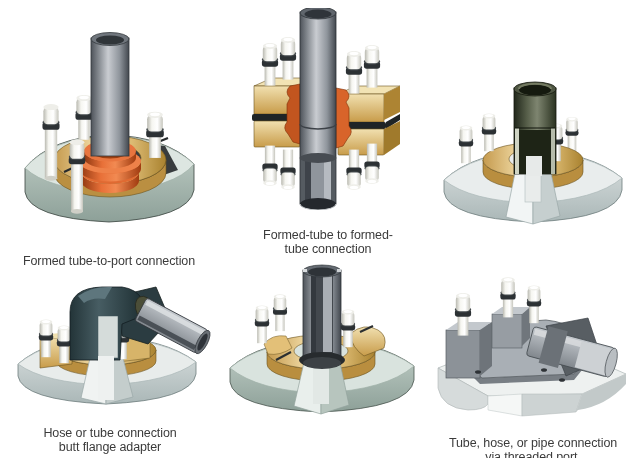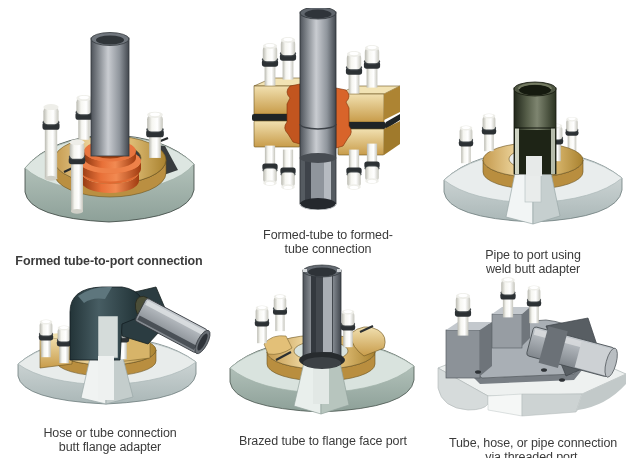--- a/index.html
+++ b/index.html
@@ -84,21 +84,21 @@
     <rect x="-9" y="-25" width="18" height="8" rx="3" fill="#2c3134"></rect>
     <ellipse cx="0" cy="-25" rx="9" ry="3.4" fill="#41474a"></ellipse>
     <rect x="-8" y="-41" width="16" height="18" rx="4.5" fill="url(#gBolt)"></rect>
     <ellipse cx="0" cy="-41" rx="8" ry="3.2" fill="#eeeee9"></ellipse>
   </g>
 </defs>
 </svg>
 
 <div class="stage">
 
-  <div class="fig" style="left:4px;top:24px;width:210px;font-weight:bold;">
+  <div class="fig" style="left:4px;top:24px;width:210px;">
     <svg width="205" height="212" viewBox="0 0 205 212">
       <g>
         <path d="M18,144 L18,168 Q22,194 102,198 Q182,194 187,166 L187,140 Q158,112 102,111 Q44,113 18,144 Z" fill="url(#gBaseSide)" stroke="#3a443f" stroke-width="0.8"></path>
         <path d="M18,144 Q44,114 102,112 Q158,113 187,140 Q168,164 102,168 Q40,165 18,144 Z" fill="#dde6e1" stroke="#9fb0a8" stroke-width="0.7"></path>
       </g>
       <g>
         <path d="M50,130 L88,114 L158,122 L171,146 L128,161 L60,150 Z" fill="#383c3e"></path>
         <ellipse cx="72" cy="142" rx="5" ry="2.6" fill="#101316" stroke="#7e8e87" stroke-width="0.7"></ellipse>
         <ellipse cx="140" cy="148" rx="5" ry="2.6" fill="#101316" stroke="#7e8e87" stroke-width="0.7"></ellipse>
       </g>
@@ -213,21 +213,20 @@
         <ellipse cx="103" cy="27" rx="21" ry="7" fill="#4e5542" stroke="#14180d" stroke-width="0.8"></ellipse>
         <ellipse cx="103" cy="28" rx="16" ry="5.2" fill="#151a0f"></ellipse>
         <path d="M87,27 a16,5.2 0 0 1 32,0" stroke="#747b62" stroke-width="2" fill="none"></path>
         <rect x="86" y="68" width="34" height="44" fill="#1e2416"></rect>
         <rect x="83" y="66" width="4" height="46" fill="#cfd4c4"></rect>
         <rect x="119" y="66" width="4" height="46" fill="#b6bcab"></rect>
         <path d="M83,66 L123,66" stroke="#0e120a" stroke-width="1"></path>
         <rect x="94" y="94" width="16" height="20" fill="#e7eae9"></rect>
       </g>
     </svg>
-    <div class="caption cap3">Pipe to port using weld butt adapter</div>
   </div>
 
   <div class="fig" style="left:4px;top:270px;width:212px;">
     <svg width="208" height="138" viewBox="0 0 208 138">
       <g>
         <path d="M12,94 L12,106 Q16,130 100,134 Q186,130 190,104 L190,92 Q158,68 100,67 Q42,68 12,94 Z" fill="url(#gBaseSideW)" stroke="#6e7d7d" stroke-width="0.8"></path>
         <path d="M12,94 Q42,69 100,68 Q158,69 190,92 Q164,112 100,115 Q38,113 12,94 Z" fill="#e8eceb" stroke="#aab7b7" stroke-width="0.7"></path>
       </g>
       <g>
         <path d="M50,80 a50,15 0 1 0 100,0 l0,11 a50,15 0 1 1 -100,0 Z" fill="#b98e3f" stroke="#6b5420" stroke-width="0.6"></path>
@@ -294,21 +293,20 @@
         <rect x="85" y="5" width="4" height="3" fill="#d9dcde"></rect>
         <rect x="119" y="5" width="4" height="3" fill="#cfd3d6"></rect>
         <ellipse cx="104" cy="96" rx="23" ry="8" fill="#272b2e"></ellipse>
         <ellipse cx="104" cy="99" rx="19" ry="6" fill="#3c4145"></ellipse>
       </g>
       <g>
         <use href="#boltShort" transform="translate(44,76) scale(0.8)"></use>
         <use href="#boltShort" transform="translate(130,80) scale(0.8)"></use>
       </g>
     </svg>
-    <div class="caption">Brazed tube to flange face port</div>
   </div>
 
   <div class="fig" style="left:426px;top:276px;width:214px;">
     <svg width="210" height="142" viewBox="0 0 210 142">
       <g>
         <path d="M10,92 L56,74 L148,76 L198,98 L154,118 L60,120 Z" fill="#eef1f0" stroke="#aeb6b6" stroke-width="0.7"></path>
         <path d="M10,92 L10,112 Q14,132 40,134 Q56,134 60,128 L60,120 Z" fill="#d6dbdb" stroke="#aeb6b6" stroke-width="0.6"></path>
         <path d="M60,120 L60,134 L94,140 L94,118 Z" fill="#f5f7f6" stroke="#bcc4c4" stroke-width="0.5"></path>
         <path d="M94,118 L94,140 L148,136 L154,118 Z" fill="#cdd3d3" stroke="#aeb6b6" stroke-width="0.5"></path>
         <path d="M154,118 L198,98 L198,108 Q178,130 150,134 L148,136 Z" fill="#c2c9c9"></path>

